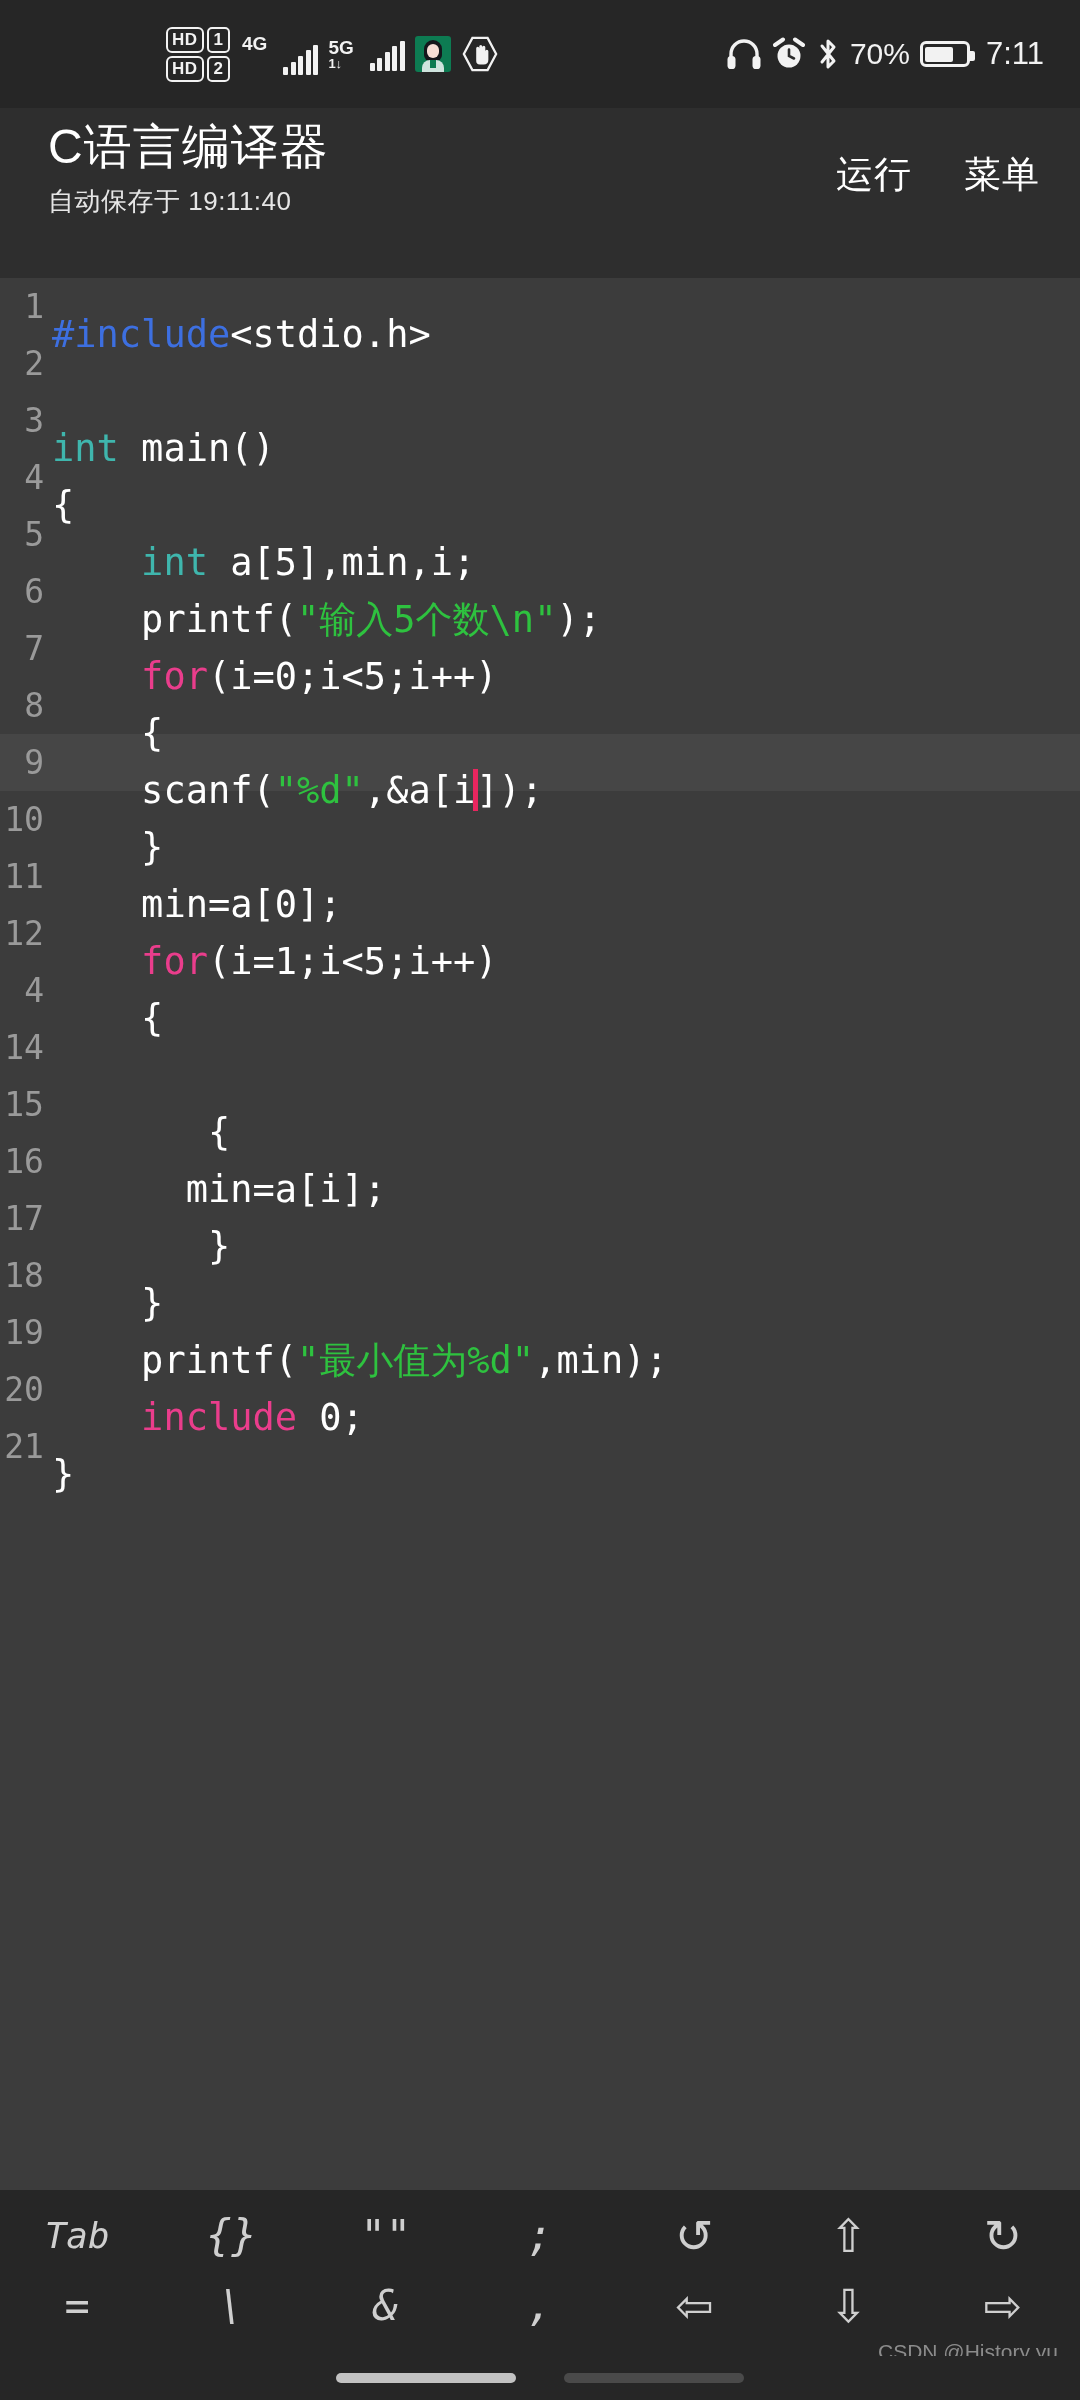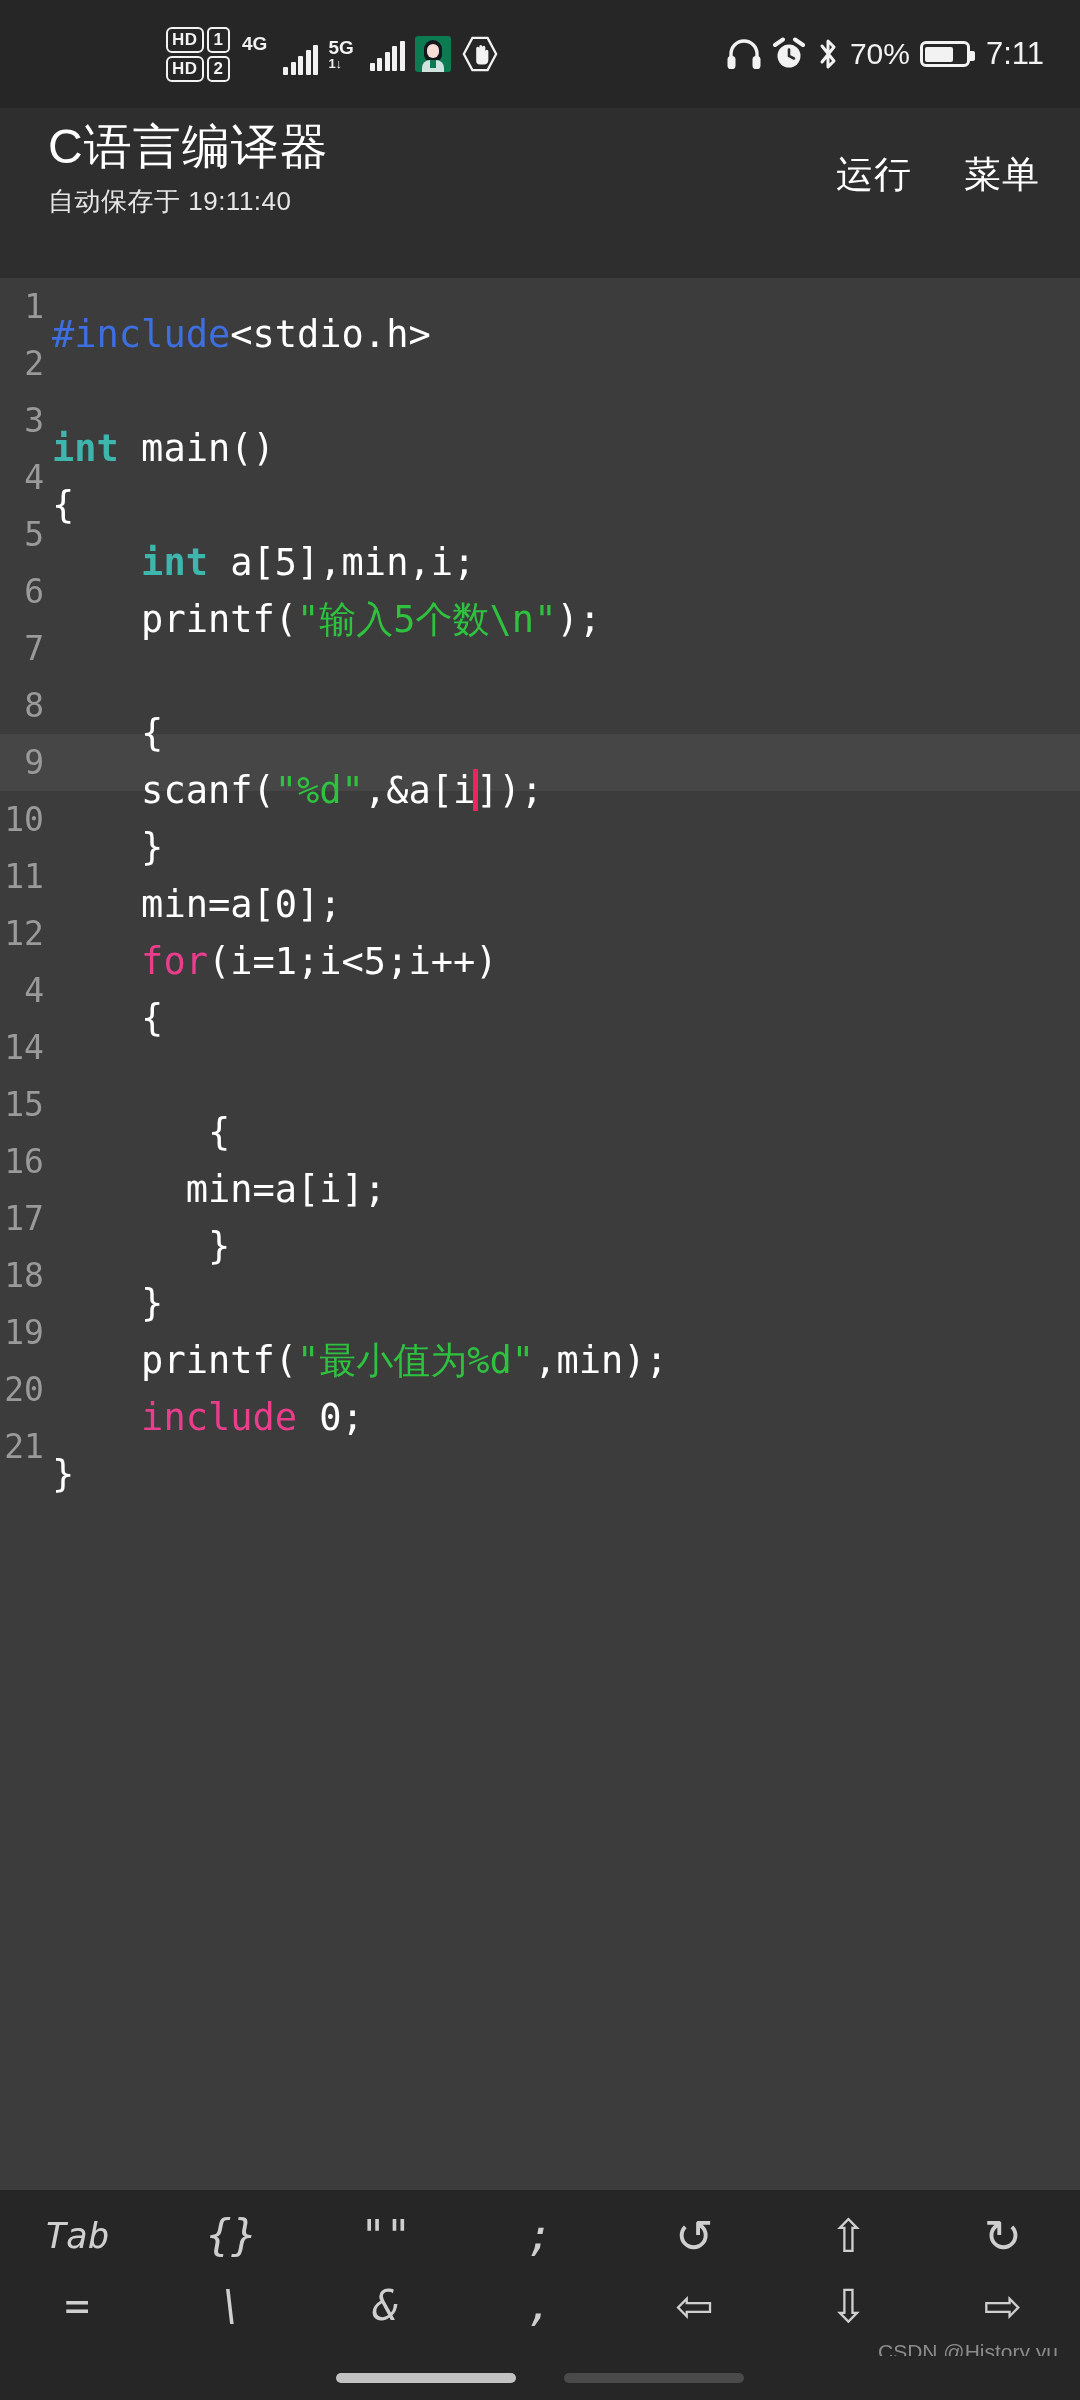--- a/index.html
+++ b/index.html
@@ -97,21 +97,21 @@
     white-space:pre;
   }
   .code-line.active{ background:#464646; }
   .ln{
     width:44px; min-width:44px; text-align:right; color:#9a9a9a;
     font-family:"DejaVu Sans Mono", monospace; font-size:33px;
     padding-right:0px; user-select:none;
   }
   .code-text{ color:#ffffff; padding-left:8px; position:relative;margin-top:28px; }
   .tok-pre{ color:#3d6fe0; }
-  .tok-type{ color:#3fb6ad;font-weight:bold; }
+  .tok-type{ color:#3fb6ad; }
   .tok-kw{ color:#ea3d8c; }
   .tok-str{ color:#2ec23f; }
   .tok-plain{ color:#ffffff; }
   .caret{
     display:inline-block; width:5px; height:42px; background:#e8265f;
     vertical-align:-8px; margin:0 -2px;
   }
 
   
   .keybar{
@@ -237,21 +237,21 @@
     </div>
   </div>
 
   <div class="editor" id="editor">
       <div class="code-line"><span class="ln">1</span><span class="code-text"><span class="tok-pre">#include</span><span class="tok-plain">&lt;stdio.h&gt;</span></span></div>
       <div class="code-line"><span class="ln">2</span><span class="code-text"></span></div>
       <div class="code-line"><span class="ln">3</span><span class="code-text"><span class="tok-type">int</span><span class="tok-plain"> main()</span></span></div>
       <div class="code-line"><span class="ln">4</span><span class="code-text"><span class="tok-plain">{</span></span></div>
       <div class="code-line"><span class="ln">5</span><span class="code-text"><span class="tok-plain">    </span><span class="tok-type">int</span><span class="tok-plain"> a[5],min,i;</span></span></div>
       <div class="code-line"><span class="ln">6</span><span class="code-text"><span class="tok-plain">    printf(</span><span class="tok-str">"输入5个数\n"</span><span class="tok-plain">);</span></span></div>
-      <div class="code-line"><span class="ln">7</span></div>
+      <div class="code-line"><span class="ln">7</span><span class="code-text"><span class="tok-plain">    </span><span class="tok-kw">for</span><span class="tok-plain">(i=0;i&lt;5;i++)</span></span></div>
       <div class="code-line"><span class="ln">8</span><span class="code-text"><span class="tok-plain">    {</span></span></div>
       <div class="code-line active"><span class="ln">9</span><span class="code-text"><span class="tok-plain">    scanf(</span><span class="tok-str">"%d"</span><span class="tok-plain">,&amp;a[i</span><span class="caret"></span><span class="tok-plain">]);</span></span></div>
       <div class="code-line"><span class="ln">10</span><span class="code-text"><span class="tok-plain">    }</span></span></div>
       <div class="code-line"><span class="ln">11</span><span class="code-text"><span class="tok-plain">    min=a[0];</span></span></div>
       <div class="code-line"><span class="ln">12</span><span class="code-text"><span class="tok-plain">    </span><span class="tok-kw">for</span><span class="tok-plain">(i=1;i&lt;5;i++)</span></span></div>
       <div class="code-line"><span class="ln">4</span><span class="code-text"><span class="tok-plain">    {</span></span></div>
       <div class="code-line"><span class="ln">14</span></div>
       <div class="code-line"><span class="ln">15</span><span class="code-text"><span class="tok-plain">       {</span></span></div>
       <div class="code-line"><span class="ln">16</span><span class="code-text"><span class="tok-plain">      min=a[i];</span></span></div>
       <div class="code-line"><span class="ln">17</span><span class="code-text"><span class="tok-plain">       }</span></span></div>

